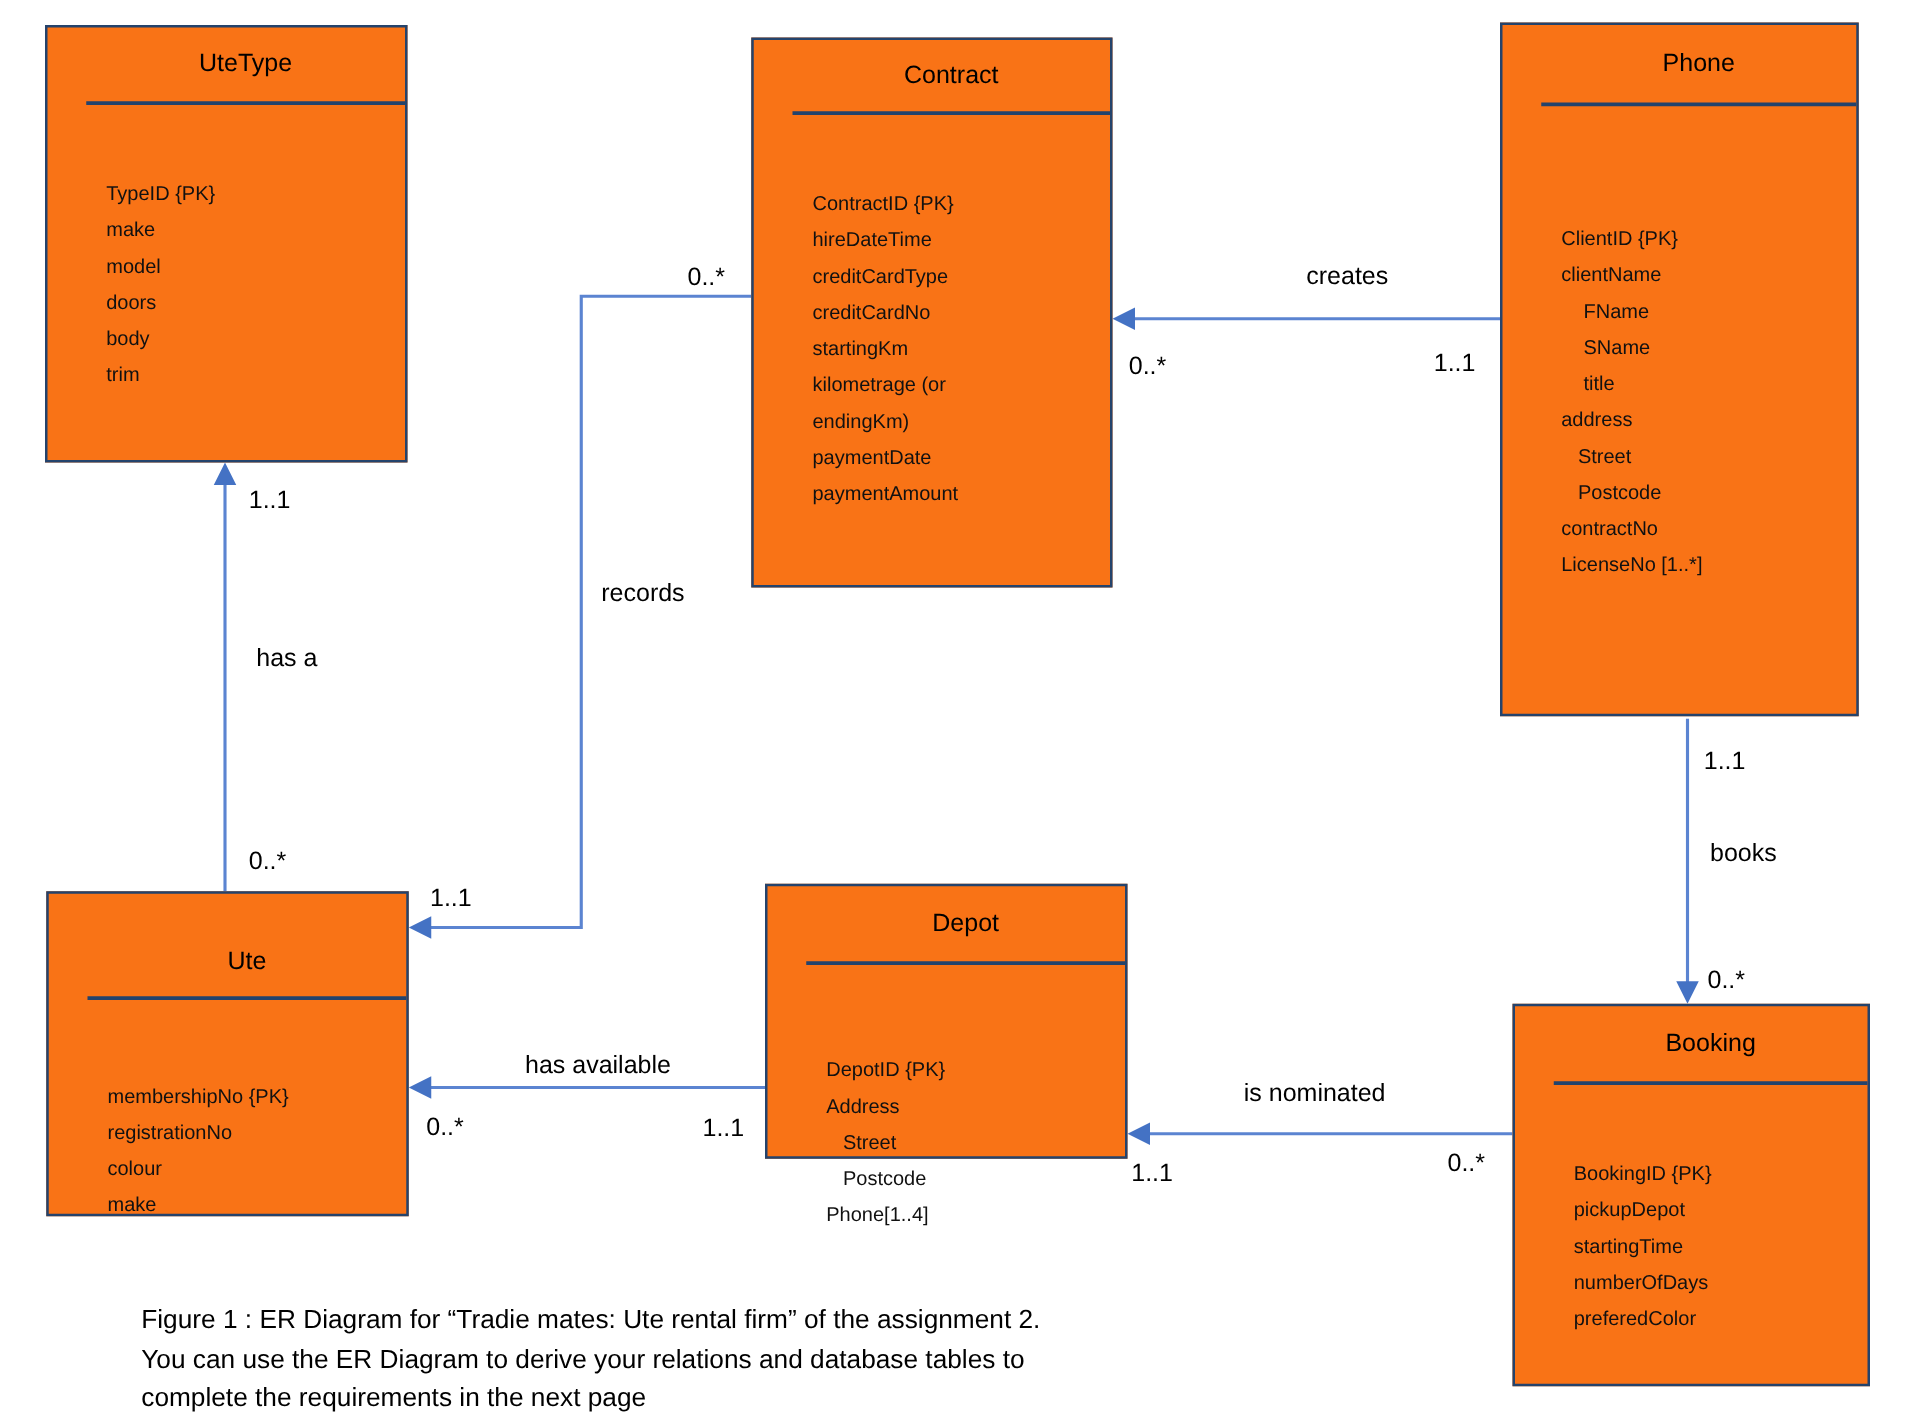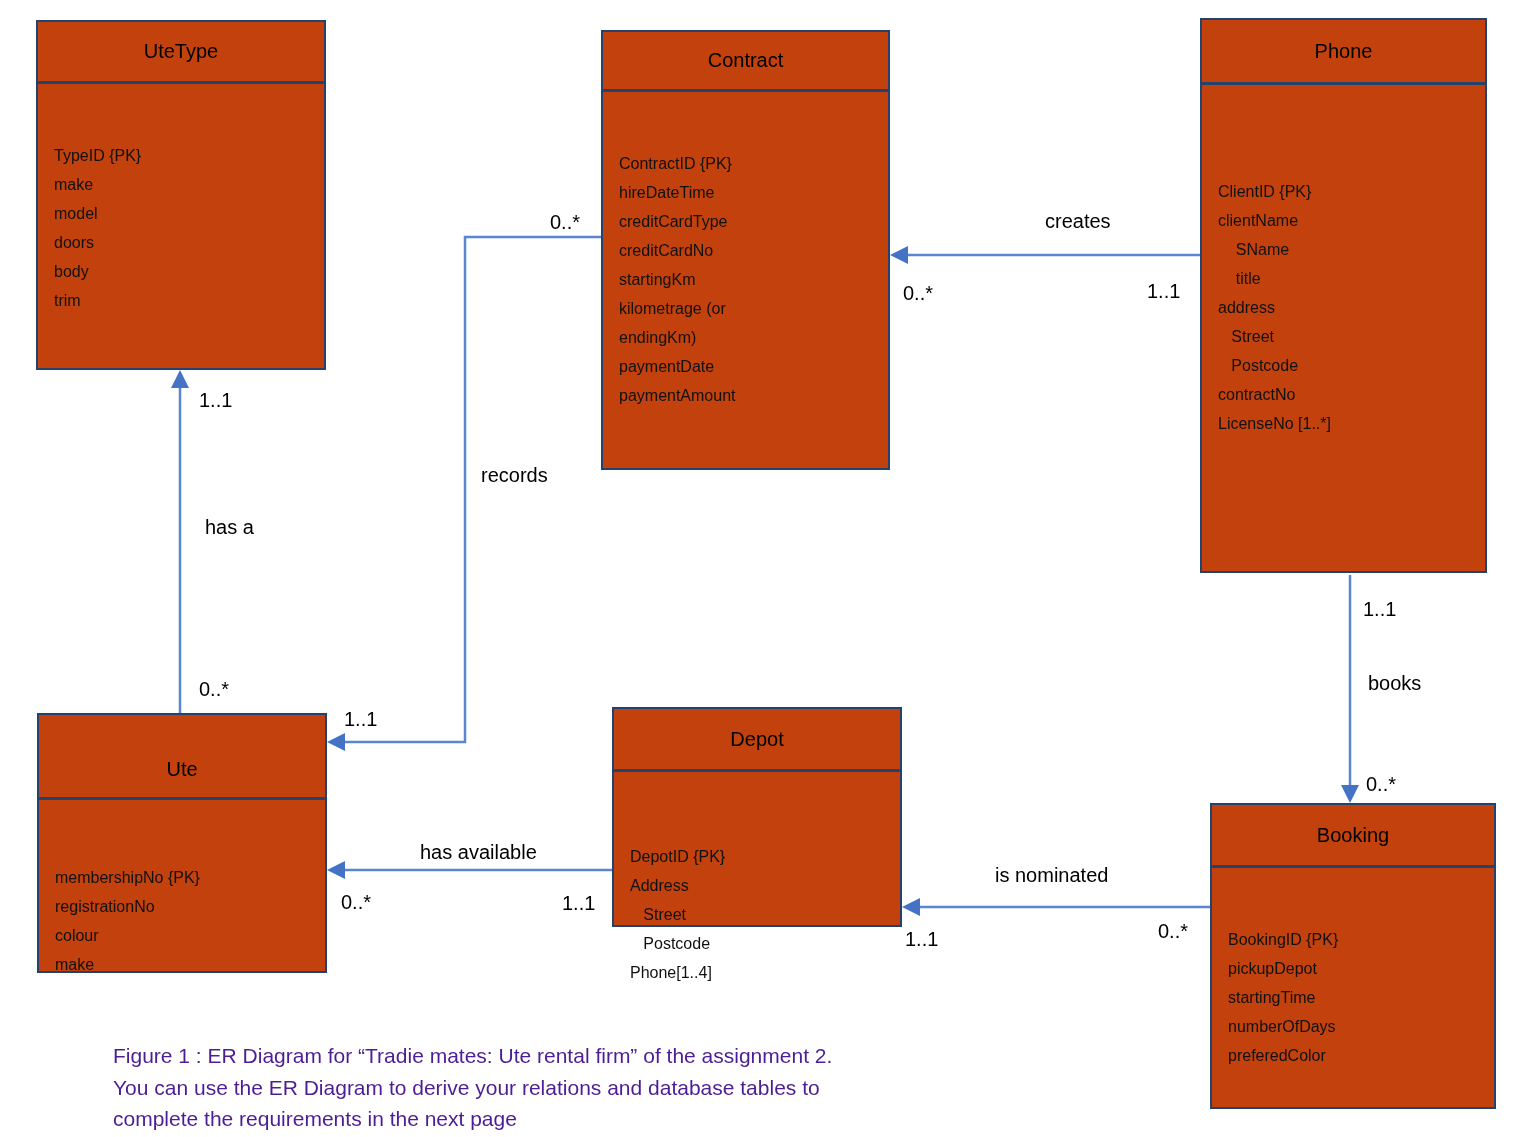--- a/index.html
+++ b/index.html
@@ -14,21 +14,22 @@
     width:1531px;height:1137px;
     background:#ffffff;
     font-family:"Liberation Sans", sans-serif;
     color:var(--ink);
     overflow:hidden;
   }
   .entity{
     position:absolute;
     box-sizing:border-box;
     border:2px solid var(--box-border);
-    background:#c2410c;
+    background:#f97316;
+    padding-left:31px;
   }
   .entity-title{
     box-sizing:border-box;
     display:flex;align-items:center;justify-content:center;
     font-size:20px;
     border-bottom:3px solid var(--box-border);
     color:#000;
   }
   .entity-attrs{
     box-sizing:border-box;
@@ -45,21 +46,21 @@
     line-height:22px;
     color:#000;
     white-space:nowrap;
   }
   #caption{
     position:absolute;
     left:113px;top:1040px;
     width:810px;
     font-size:21px;
     line-height:31.5px;
-    color:#4c1d95;
+    color:#000000;
   }
 </style>
 </head>
 <body>
 
 <div id="stage">
 
   <svg id="connectors" width="1531" height="1137" viewBox="0 0 1531 1137">
 
     <line x1="180" y1="713" x2="180" y2="386" stroke="#5b84d1" stroke-width="2.5"></line>
@@ -106,20 +107,21 @@
         <div class="attr-line">paymentDate</div>
         <div class="attr-line">paymentAmount</div>
       </div>
   </div>
 
   <div class="entity" style="left:1200px;top:18px;width:287px;height:555px;">
     <div class="entity-title" style="height:65px;">Phone</div>
     <div class="entity-attrs" style="padding-top:52px;">
         <div class="attr-line">ClientID {PK}</div>
         <div class="attr-line">clientName</div>
+        <div class="attr-line">    FName</div>
         <div class="attr-line">    SName</div>
         <div class="attr-line">    title</div>
         <div class="attr-line">address</div>
         <div class="attr-line">   Street</div>
         <div class="attr-line">   Postcode</div>
         <div class="attr-line">contractNo</div>
         <div class="attr-line">LicenseNo [1..*]</div>
       </div>
   </div>
 

